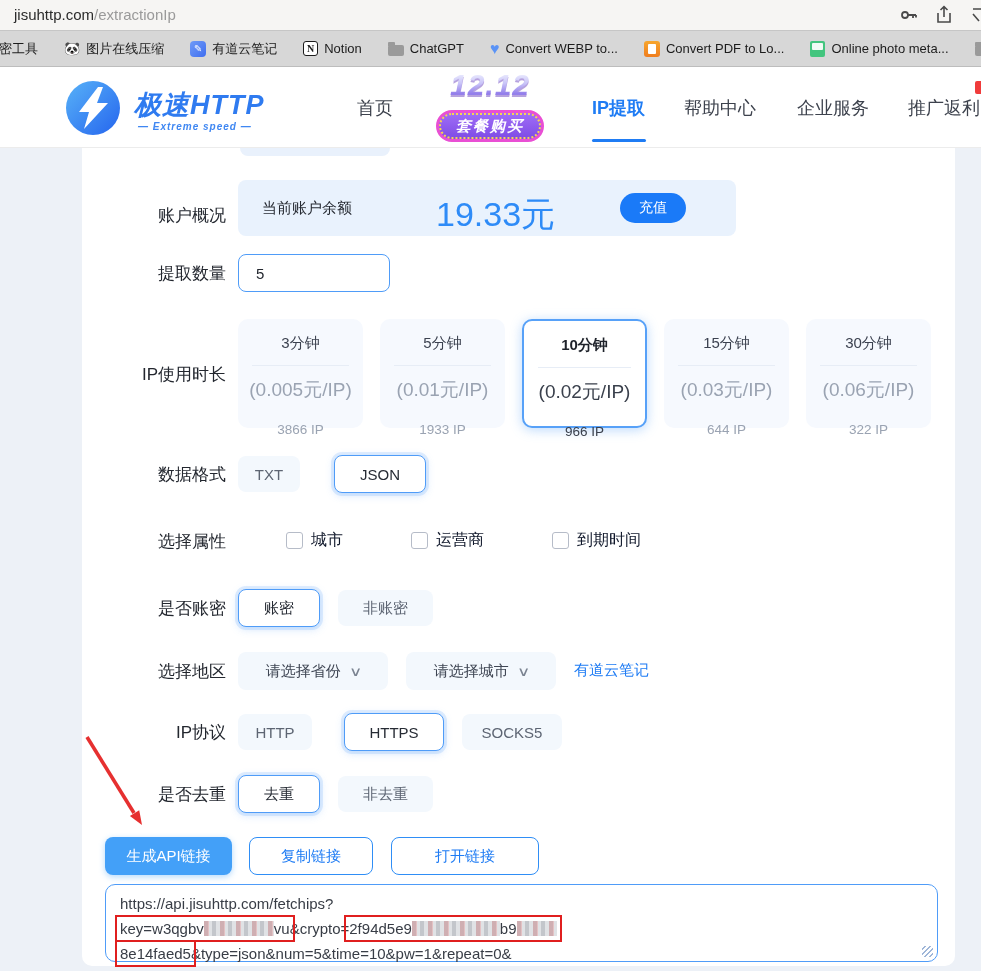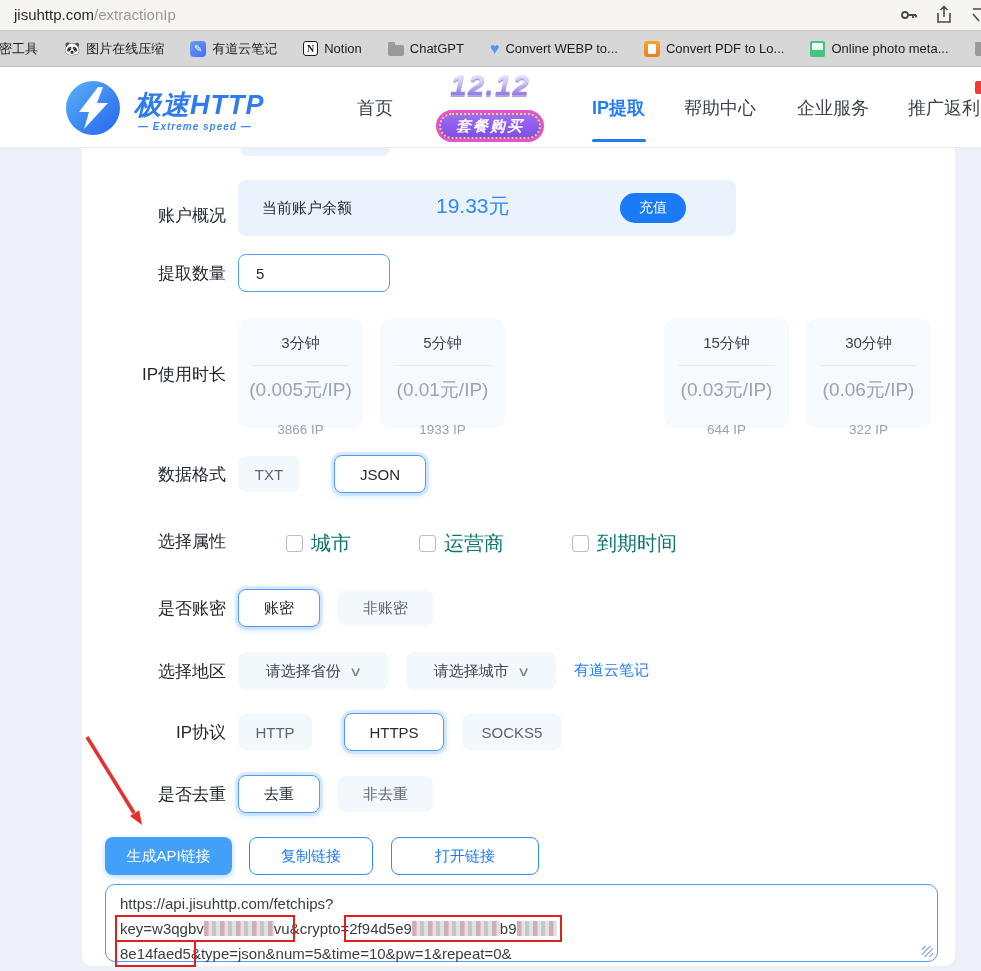--- a/index.html
+++ b/index.html
@@ -50,21 +50,21 @@
   .promo-pill::after{content:"";position:absolute;inset:0;border:2px dotted rgba(255,218,74,.95);border-radius:13px;}
   .promo-pill span{color:#fff;font-weight:800;font-size:15px;font-style:italic;letter-spacing:2px;}
 
   
   .card{position:absolute;left:82px;top:148px;width:873px;height:818px;background:#fff;border-radius:0 0 10px 10px;}
   .remnant{position:absolute;left:240px;top:148px;width:150px;height:8px;background:#e9f1fc;border-radius:0 0 8px 8px;}
   .flabel{position:absolute;right:755px;width:200px;text-align:right;font-size:17px;font-weight:500;color:#23272f;}
 
   .balance-box{position:absolute;left:238px;top:180px;width:498px;height:56px;background:#e9f2fd;border-radius:8px;}
   .balance-lab{position:absolute;left:24px;top:19px;font-size:15px;color:#272b33;}
-  .balance-val{position:absolute;left:198px;top:12px;font-size:21px;font-weight:500;color:#2e8bf7;}
+  .balance-val{position:absolute;left:198px;top:12px;font-size:34px;font-weight:500;color:#2e8bf7;}
   .recharge-btn{position:absolute;left:382px;top:13px;width:66px;height:30px;border-radius:15px;background:#1a7af8;
     color:#fff;font-size:14px;display:flex;align-items:center;justify-content:center;}
 
   .qty-input{position:absolute;left:238px;top:254px;width:152px;height:38px;border:1.5px solid #4f9cf8;border-radius:8px;
     background:#fff;font-size:15px;color:#23272f;padding:0 0 0 17px;outline:none;}
 
   .dcard{position:absolute;top:319px;width:125px;height:109px;background:#f6f9fe;border-radius:10px;text-align:center;}
   .dcard .dt{margin-top:15px;font-size:15px;color:#3c4250;}
   .dcard .dv{margin:12px 14px 0;height:1px;background:#e7edf6;}
   .dcard .dp{margin-top:11px;font-size:19px;color:#9aa3b2;}
@@ -72,21 +72,21 @@
   .dcard.sel{background:#fff;border:2px solid #57a1f8;box-shadow:0 2px 12px rgba(87,161,248,.40);}
   .dcard.sel .dt{color:#1e222a;font-weight:600;}
   .dcard.sel .dp,.dcard.sel .di{color:#3a404c;}
 
   .chip{position:absolute;background:#f3f8fd;border-radius:8px;display:flex;align-items:center;justify-content:center;
     font-size:15px;color:#5d6573;}
   .chip.sel{background:#fff;border:1.5px solid #4f9cf8;color:#262b34;font-weight:500;
     box-shadow:0 0 0 3px rgba(79,156,248,.16),0 2px 8px rgba(79,156,248,.28);}
 
   .attr-group{position:absolute;left:238px;top:530px;display:flex;gap:20px;align-items:center;}
-  .attr-item{display:flex;align-items:center;gap:8px;font-size:20px;color:#0f766e;padding-left:48px;}
+  .attr-item{display:flex;align-items:center;gap:8px;font-size:16px;color:#0f172a;padding-left:48px;}
   .cbx{width:17px;height:17px;border:1.5px solid #b6bcc8;border-radius:3px;background:#fff;}
 
   .select{position:absolute;top:652px;width:150px;height:38px;background:#f3f8fd;border-radius:8px;
     display:flex;align-items:center;justify-content:center;gap:10px;font-size:15px;color:#3f4654;}
   .chev{color:#7a8391;font-size:13px;transform:scaleX(1.4);}
   .region-link{position:absolute;left:574px;top:661px;font-size:15px;font-weight:500;color:#1f7cf4;}
 
   .btn{position:absolute;top:837px;height:38px;border-radius:8px;display:flex;align-items:center;justify-content:center;font-size:15px;}
   .btn.primary{left:105px;width:127px;background:#43a0f8;color:#fff;box-shadow:0 2px 6px rgba(67,160,248,.4);}
   .btn.ghost{background:#fff;border:1.5px solid #2f8ef6;color:#1f7cf4;}
@@ -215,20 +215,26 @@
       <div class="dv"></div>
     <div class="dp">(0.005元/IP)</div>
     <div class="di">3866 IP</div>
   </div>
   <div class="dcard" style="left:380px">
     <div class="dt">5分钟</div>
       <div class="dv"></div>
     <div class="dp">(0.01元/IP)</div>
     <div class="di">1933 IP</div>
   </div>
+  <div class="dcard sel" style="left:522px">
+    <div class="dt">10分钟</div>
+      <div class="dv"></div>
+    <div class="dp">(0.02元/IP)</div>
+    <div class="di">966 IP</div>
+  </div>
   <div class="dcard" style="left:664px">
     <div class="dt">15分钟</div>
       <div class="dv"></div>
     <div class="dp">(0.03元/IP)</div>
     <div class="di">644 IP</div>
   </div>
   <div class="dcard" style="left:806px">
     <div class="dt">30分钟</div>
       <div class="dv"></div>
     <div class="dp">(0.06元/IP)</div>

